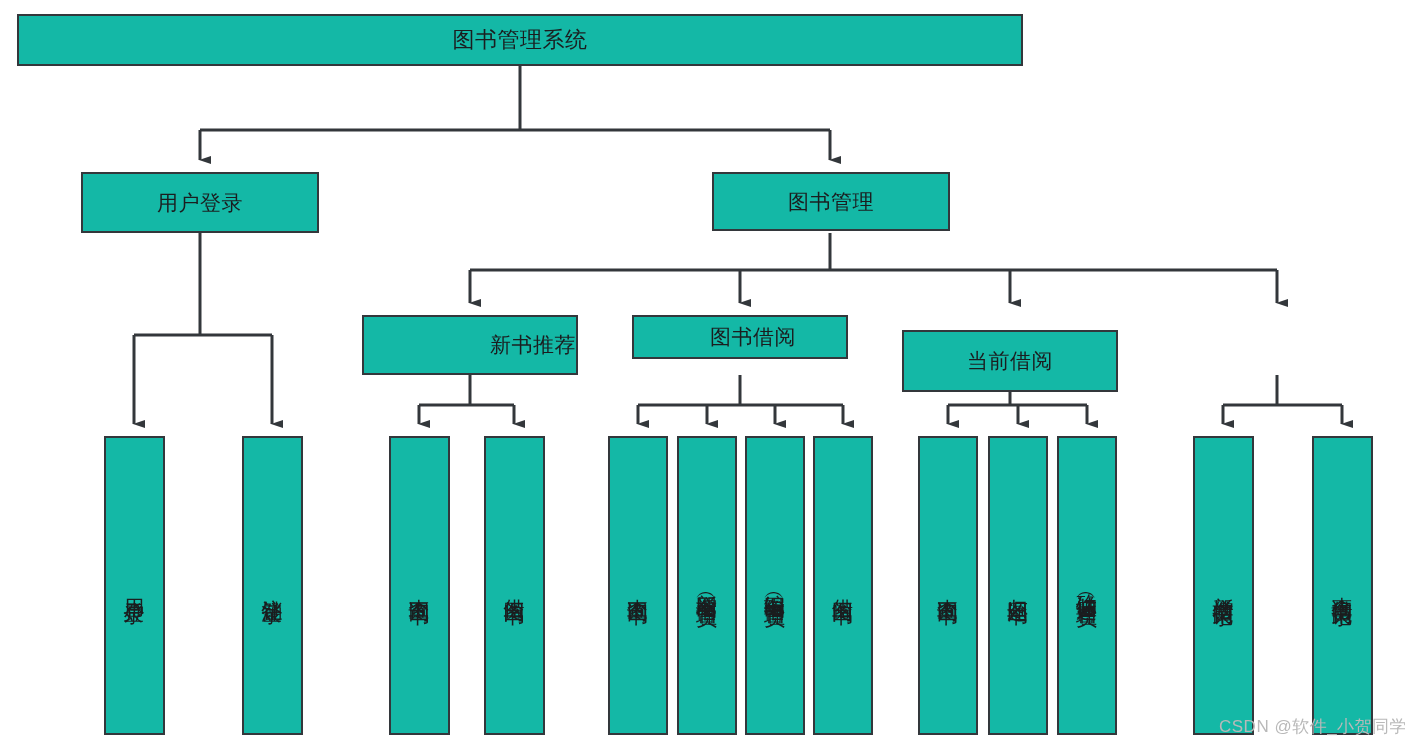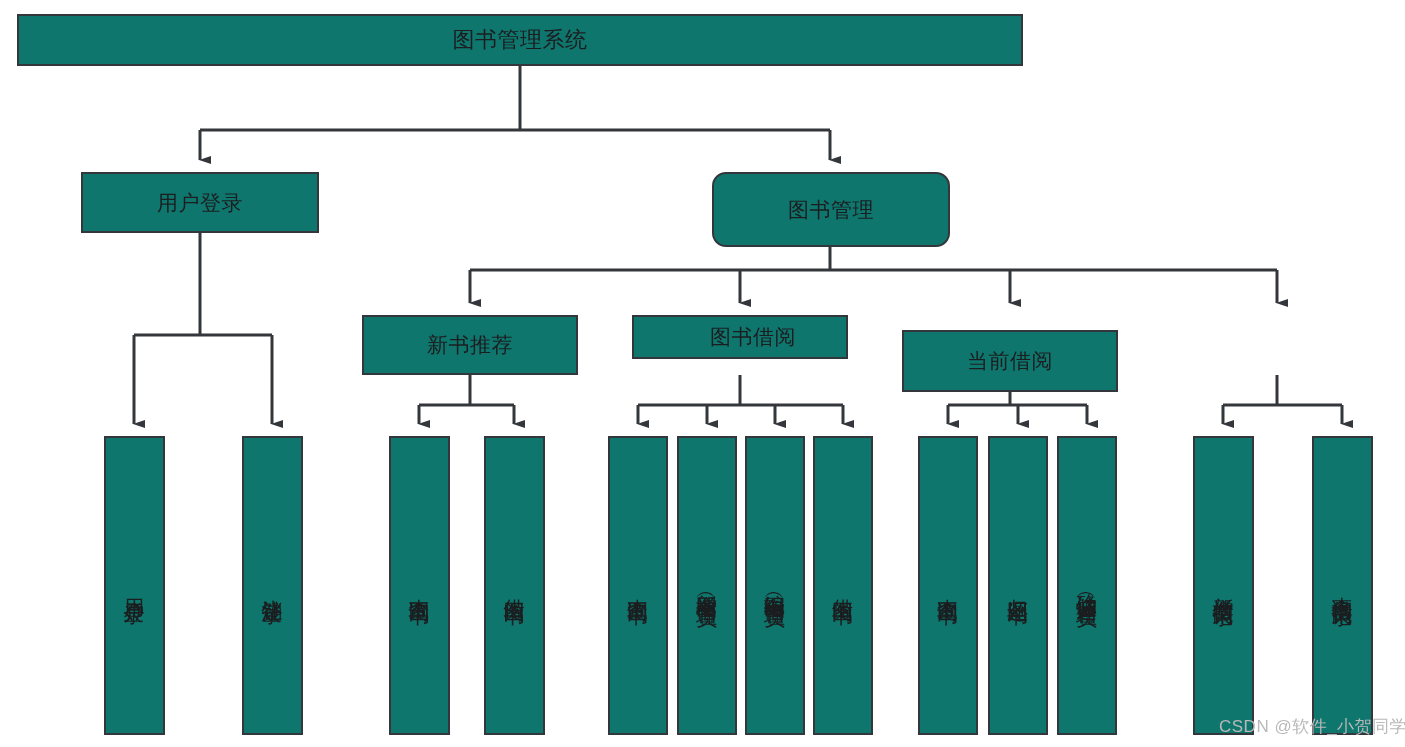--- a/index.html
+++ b/index.html
@@ -23,21 +23,21 @@
   svg.diagram-canvas {
     position: absolute;
     left: 0;
     top: 0;
     width: 1405px;
     height: 747px;
   }
   .node-box {
     position: absolute;
     box-sizing: border-box;
-    background: #0f766e;
+    background: #14b8a6;
     border: 2px solid #33373b;
     display: flex;
     align-items: center;
     justify-content: center;
   }
   .node-label-h {
     font-size: 21px;
     color: #1b1d1f;
     line-height: 1.1;
     letter-spacing: 0.5px;
@@ -126,25 +126,25 @@
   </svg>
 
   <div class="node-box" style="left:17px; top:14px; width:1006px; height:52px;">
     <span class="node-label-h title-label">图书管理系统</span>
   </div>
 
   <div class="node-box" style="left:81px; top:172px; width:238px; height:61px;">
     <span class="node-label-h">用户登录</span>
   </div>
 
-  <div class="node-box" style="left:712px; top:172px; width:238px; height:75px;border-radius:14px;">
+  <div class="node-box" style="left:712px; top:172px; width:238px; height:59px;">
     <span class="node-label-h">图书管理</span>
   </div>
 
-  <div class="node-box" style="left:362px; top:315px; width:216px; height:60px;">
+  <div class="node-box" style="left:362px; top:315px; width:216px; height:60px;justify-content:flex-end;">
     <span class="node-label-h">新书推荐</span>
   </div>
 
   <div class="node-box" style="left:632px; top:315px; width:216px; height:44px;padding-left:26px;">
     <span class="node-label-h">图书借阅</span>
   </div>
 
   <div class="node-box" style="left:902px; top:330px; width:216px; height:62px;">
     <span class="node-label-h">当前借阅</span>
   </div>

